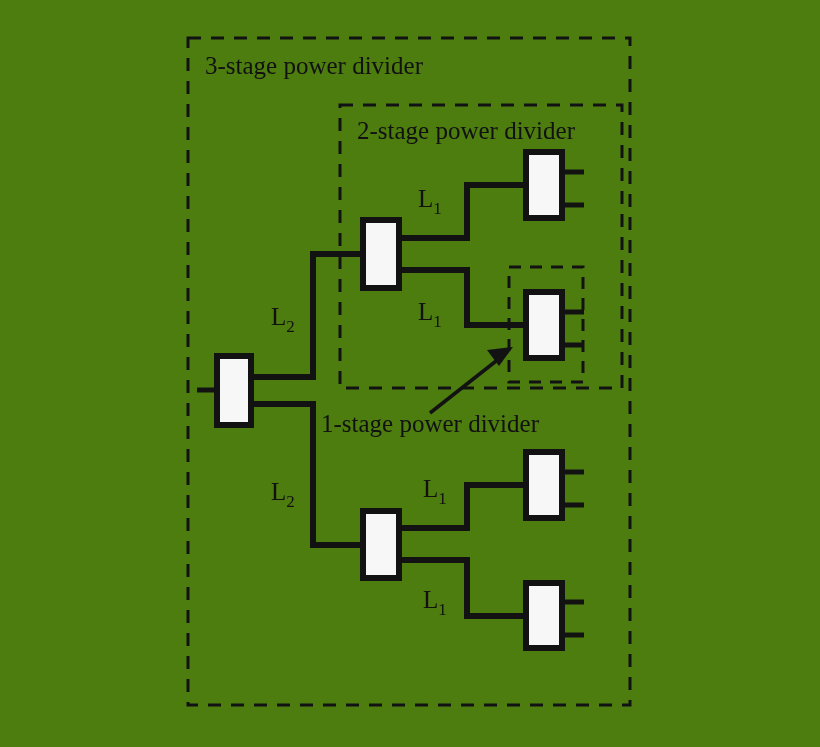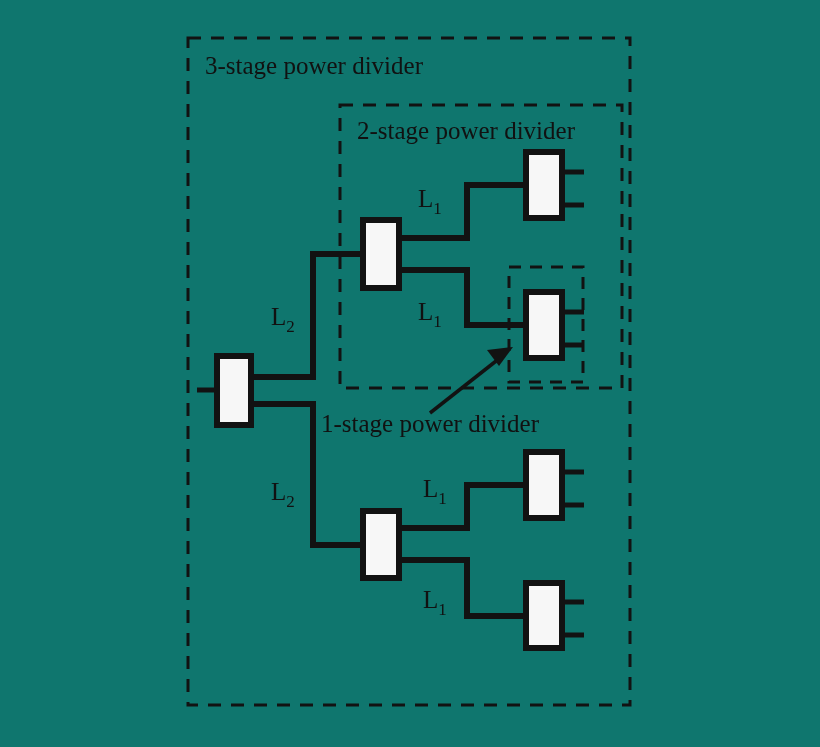--- a/index.html
+++ b/index.html
@@ -10,21 +10,21 @@
   body {
     width: 820px;
     height: 747px;
     font-family: "Liberation Serif", "DejaVu Serif", serif;
     overflow: hidden;
   }
   #figure {
     position: relative;
     width: 820px;
     height: 747px;
-    background: #0f766e;
+    background: #4d7c0f;
   }
   svg#diagram {
     position: absolute;
     left: 0;
     top: 0;
     width: 820px;
     height: 747px;
     display: block;
   }
   .wire {

